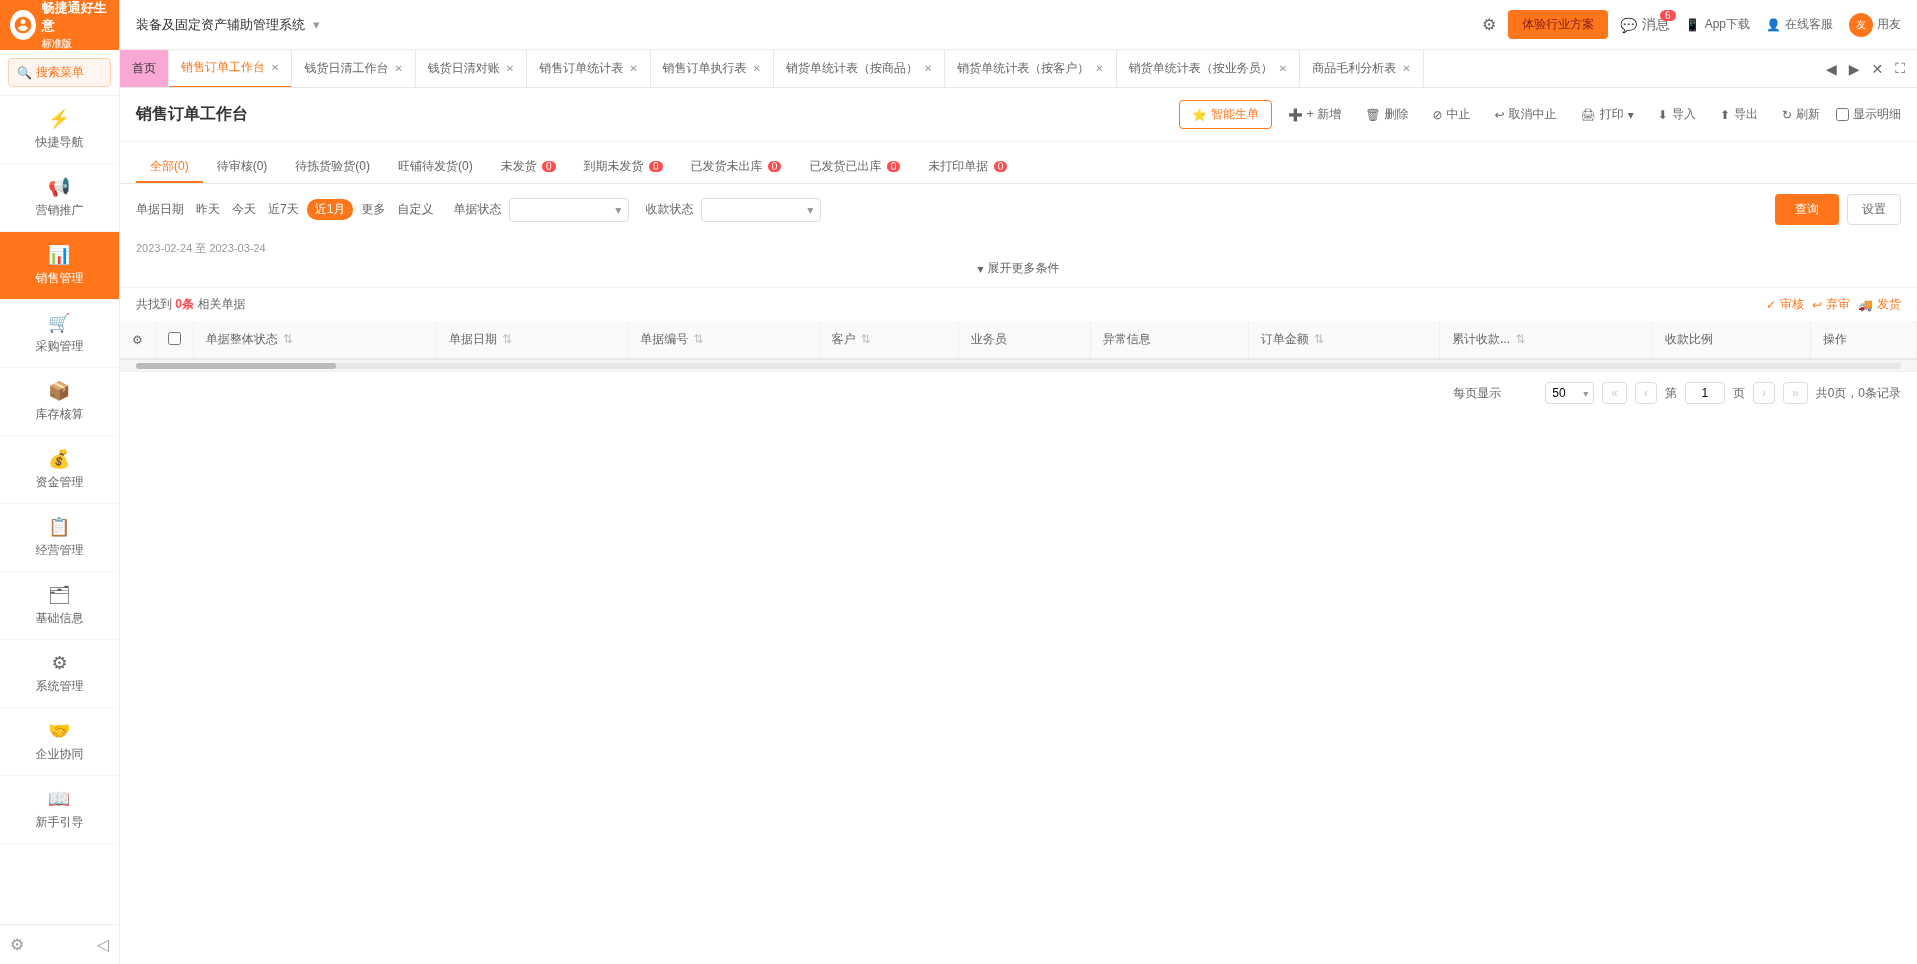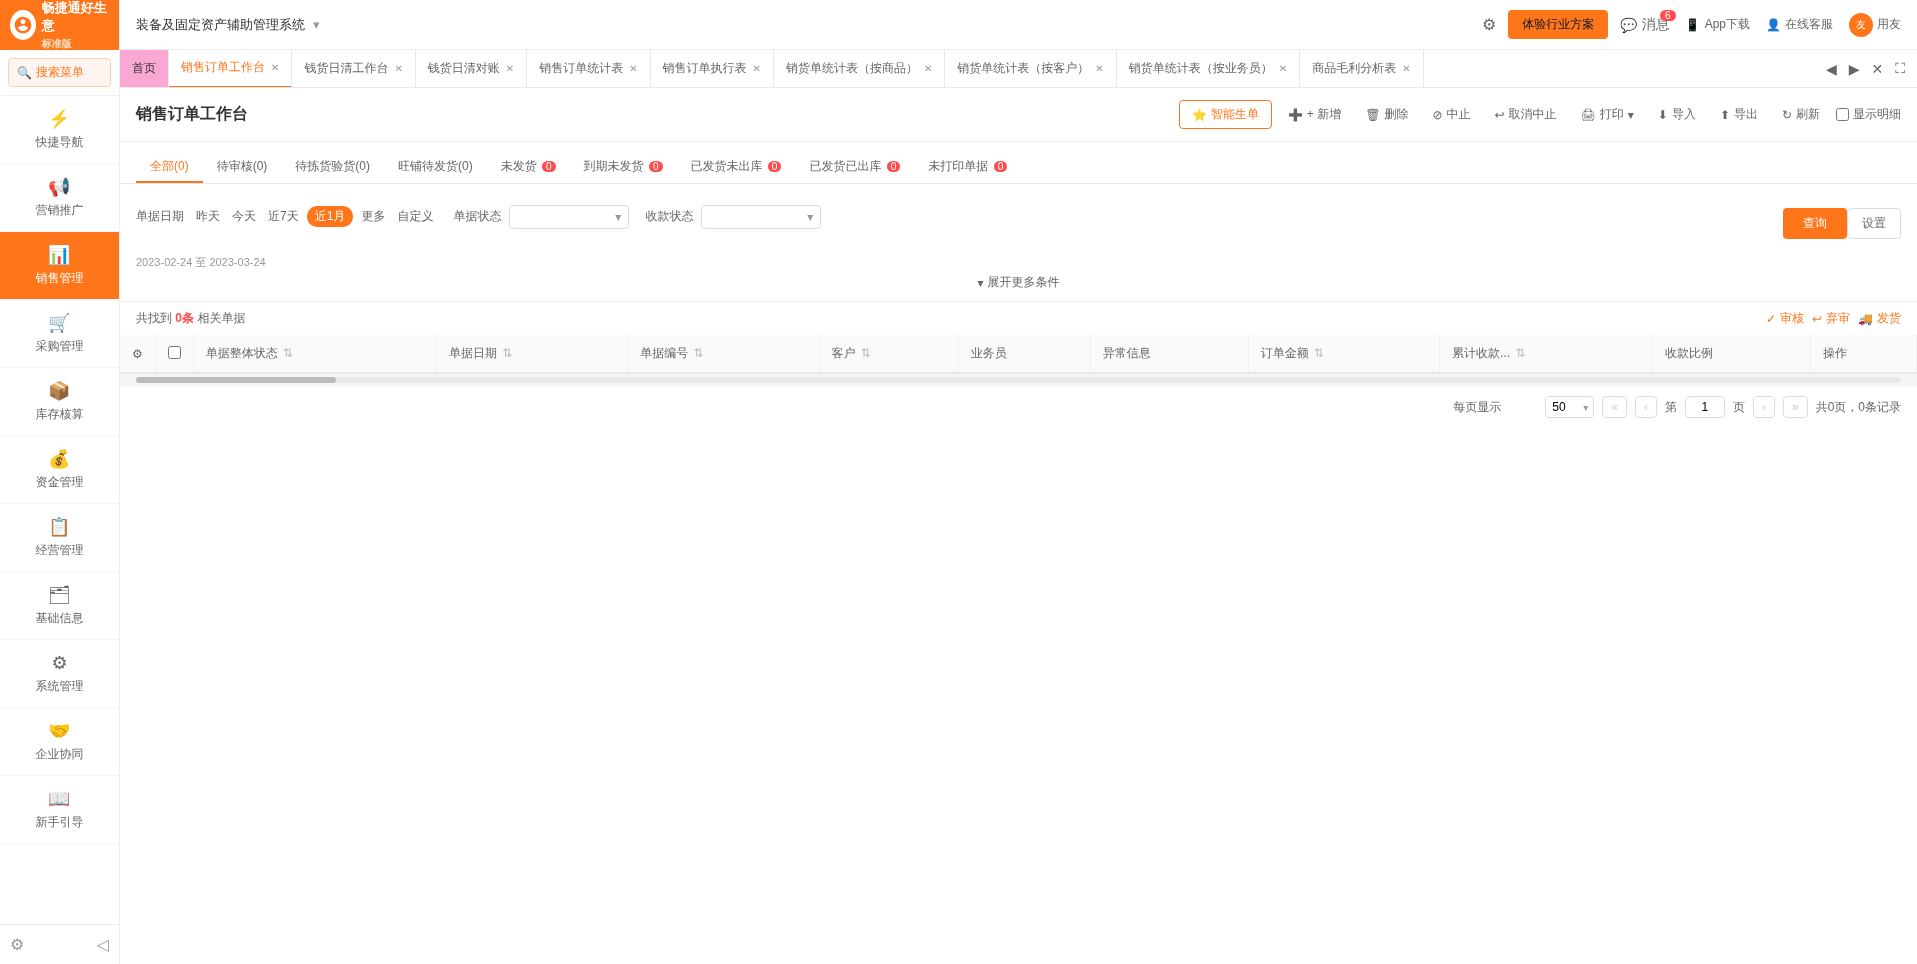--- a/index.html
+++ b/index.html
@@ -19,21 +19,21 @@
     .sidebar-bottom { margin-top: auto; padding: 10px; display: flex; justify-content: space-between; border-top: 1px solid #eee; }
     .sidebar-bottom-btn { background: none; border: none; cursor: pointer; color: #999; font-size: 16px; }
 
     
     .main { flex: 1; display: flex; flex-direction: column; overflow: hidden; }
 
     
     .top-header { height: 50px; background: #fff; display: flex; align-items: center; padding: 0 16px; border-bottom: 1px solid #eee; gap: 12px; }
     .system-title { font-size: 13px; color: #333; flex: 1; display: flex; align-items: center; gap: 8px; }
     .system-title-arrow { color: #999; }
-    .btn-trial { background: #ff7519; color: #0f172a; border: none; border-radius: 4px; padding: 6px 14px; cursor: pointer; font-size: 12px; }
+    .btn-trial { background: #ff7519; color: #7f1d1d; border: none; border-radius: 4px; padding: 6px 14px; cursor: pointer; font-size: 12px; }
     .gear-btn { background: none; border: none; cursor: pointer; color: #666; font-size: 16px; }
     .header-user-actions { display: flex; align-items: center; gap: 16px; }
     .notification-btn { position: relative; background: none; border: none; cursor: pointer; color: #666; font-size: 14px; display: flex; align-items: center; gap: 4px; }
     .badge { background: #ff4d4f; color: #fff; border-radius: 10px; font-size: 10px; padding: 0 4px; min-width: 16px; text-align: center; position: absolute; top: -6px; right: -6px; }
     .header-link { background: none; border: none; cursor: pointer; color: #666; font-size: 12px; display: flex; align-items: center; gap: 4px; }
     .user-btn { background: none; border: none; cursor: pointer; color: #666; font-size: 12px; display: flex; align-items: center; gap: 4px; }
     .user-avatar { width: 24px; height: 24px; border-radius: 50%; background: #ff7519; display: flex; align-items: center; justify-content: center; color: #fff; font-size: 10px; }
 
     
     .tabs-bar { height: 38px; background: #fff; display: flex; align-items: center; border-bottom: 1px solid #e8e8e8; overflow: hidden; }
@@ -379,21 +379,21 @@
             </div>
           </div>
           <div class="filter-item">
             <span class="filter-label">收款状态</span>
             <div class="filter-select-wrap">
               <select class="filter-select">
                 <option value=""></option>
               </select>
             </div>
           </div>
-          <div style="display:flex;margin-left:auto;margin-top:14px;">
+          <div style="display:flex;gap:8px;margin-left:auto;">
             <button class="btn-query">查询</button>
             <button class="btn-set">设置</button>
           </div>
         </div>
         <div style="margin-top:16px;">
           <span class="date-range">2023-02-24 至 2023-03-24</span>
         </div>
         <div style="text-align:center;margin-top:4px;">
           <button class="expand-btn">
             <span>▾</span>

